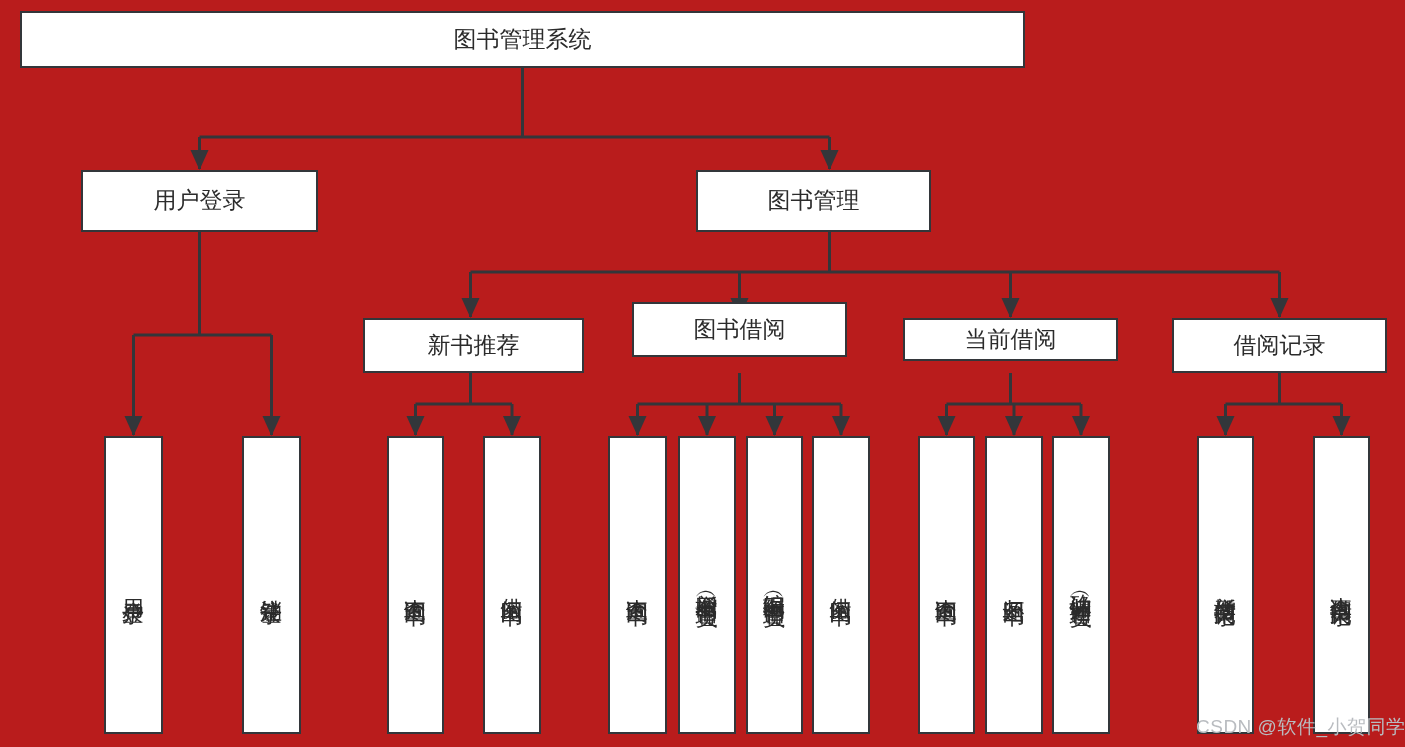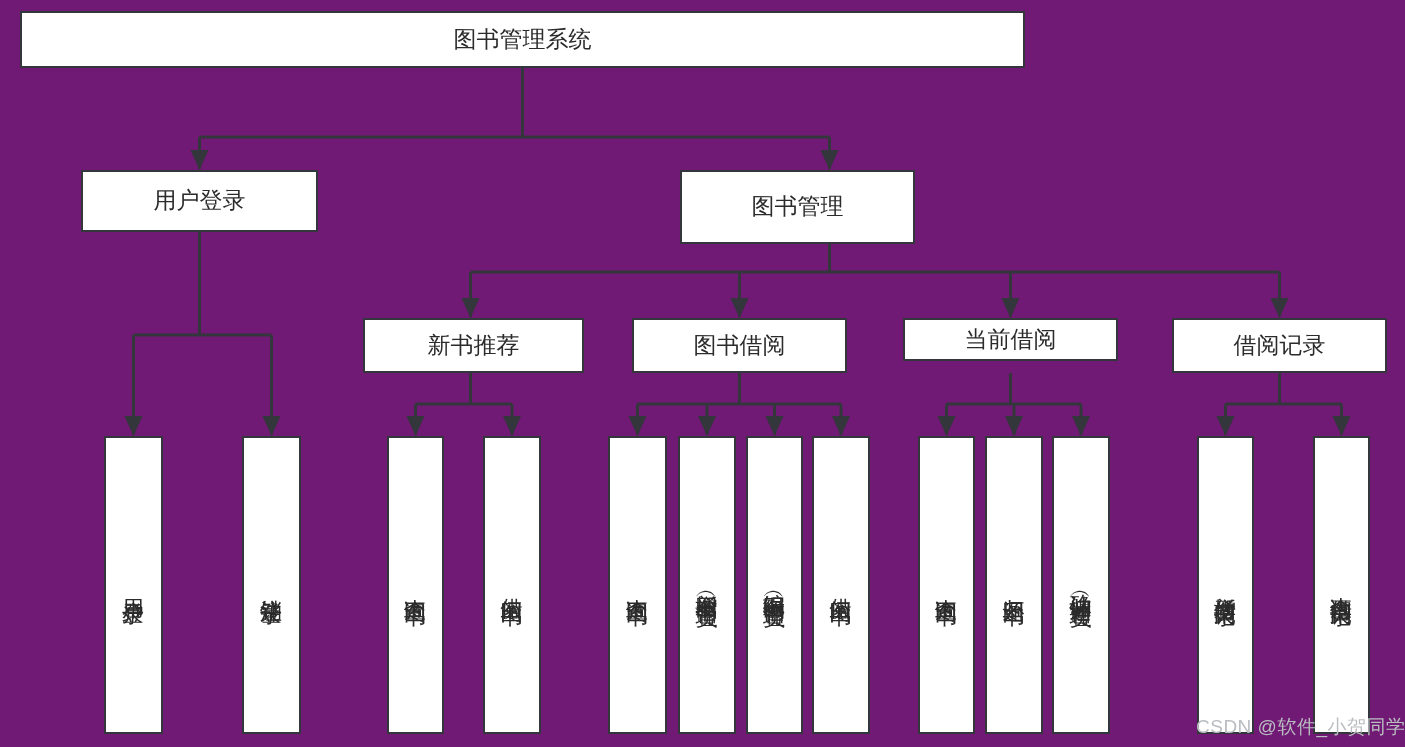--- a/index.html
+++ b/index.html
@@ -7,21 +7,21 @@
     padding: 0;
     background: #ffffff;
   }
   body {
     font-family: "Liberation Sans", "DejaVu Sans", sans-serif;
   }
   #canvas {
     position: relative;
     width: 1405px;
     height: 747px;
-    background: #701a75;
+    background: #b91c1c;
     overflow: hidden;
   }
   #edges {
     position: absolute;
     left: 0;
     top: 0;
     width: 1405px;
     height: 747px;
   }
   .node {
@@ -122,27 +122,27 @@
       <line x1="1341.5" y1="404" x2="1341.5" y2="435" stroke="#33363a" stroke-width="3"></line>
       <path d="M 1332.5 416 L 1350.5 416 L 1341.5 436 Z" fill="#33363a"></path>
     </svg>
   <div id="nodes">
       <div class="node horiz" style="left: 20px; top: 11px; width: 1005px; height: 57px; border-color: rgb(51, 54, 58);">
         <span class="node-label" style="color: rgb(43, 43, 43);">图书管理系统</span>
       </div>
       <div class="node horiz" style="left: 81px; top: 170px; width: 237px; height: 62px; border-color: rgb(51, 54, 58);">
         <span class="node-label" style="color: rgb(43, 43, 43);">用户登录</span>
       </div>
-      <div class="node horiz" style="left: 680px; top: 170px; width: 235px; height: 74px; border-color: rgb(51, 54, 58);">
+      <div class="node horiz" style="left: 696px; top: 170px; width: 235px; height: 62px; border-color: rgb(51, 54, 58);">
         <span class="node-label" style="color: rgb(43, 43, 43);">图书管理</span>
       </div>
       <div class="node horiz" style="left: 363px; top: 318px; width: 221px; height: 55px; border-color: rgb(51, 54, 58);">
         <span class="node-label" style="color: rgb(43, 43, 43);">新书推荐</span>
       </div>
-      <div class="node horiz" style="left: 632px; top: 318px; width: 215px; height: 55px; border-color: rgb(51, 54, 58);">
+      <div class="node horiz" style="left: 632px; top: 302px; width: 215px; height: 55px; border-color: rgb(51, 54, 58);">
         <span class="node-label" style="color: rgb(43, 43, 43);">图书借阅</span>
       </div>
       <div class="node horiz" style="left: 903px; top: 318px; width: 215px; height: 43px; border-color: rgb(51, 54, 58);">
         <span class="node-label" style="color: rgb(43, 43, 43);">当前借阅</span>
       </div>
       <div class="node horiz" style="left: 1172px; top: 318px; width: 215px; height: 55px; border-color: rgb(51, 54, 58); align-items: center;">
         <span class="node-label" style="color: rgb(43, 43, 43);">借阅记录</span>
       </div>
       <div class="node vert" style="left: 104px; top: 436px; width: 59px; height: 298px; border-color: rgb(51, 54, 58);">
         <span class="node-label" style="color: rgb(43, 43, 43);">用户登录</span>

